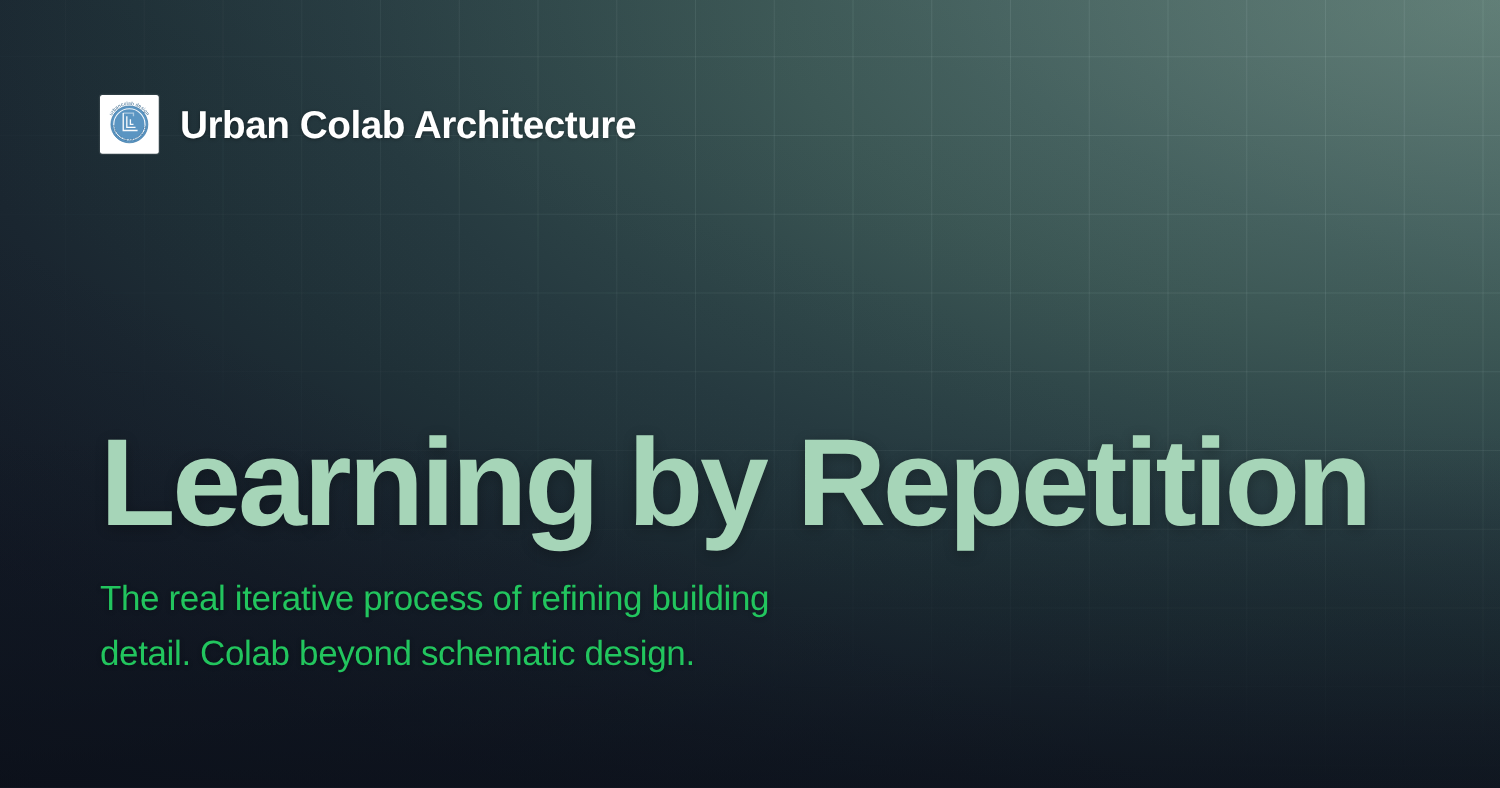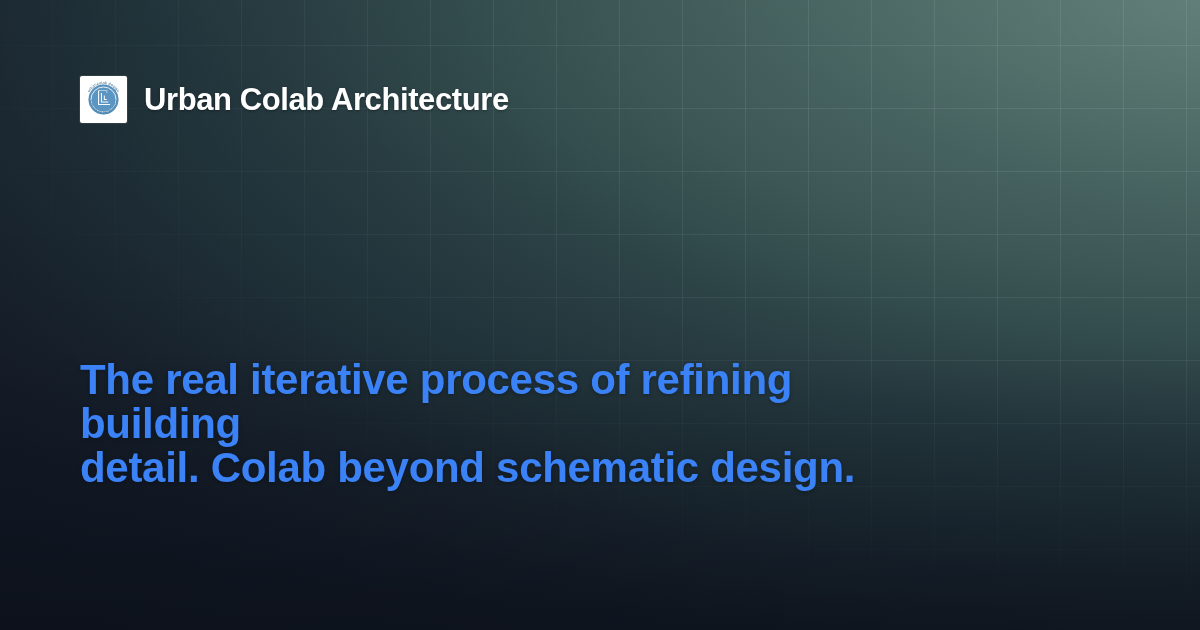--- a/index.html
+++ b/index.html
@@ -131,23 +131,23 @@
     font-size: 99px;
     font-weight: bold;
     letter-spacing: -2.6px;
     line-height: 1.0;
     white-space: nowrap;
     text-shadow: 0 2px 10px rgba(0,0,0,0.28);
   }
   .subhead {
     margin: 0;
     padding-top: 22px;
-    color: #3b82f6;
-    font-size: 42px;
-    font-weight: bold;
+    color: #22c55e;
+    font-size: 28px;
+    font-weight: normal;
     line-height: 44px;
     letter-spacing: -0.3px;
     max-width: 790px;
     text-shadow: 0 1px 4px rgba(0,0,0,0.30);
   }
   .subhead .line { display: block; }
 </style>
 </head>
 <body>
 
@@ -183,20 +183,21 @@
           </text>
           <text font-family="'Liberation Sans', sans-serif" font-size="6.6" fill="#2d5f86" letter-spacing="0.9">
             <textPath href="#arcBot" startOffset="50%" text-anchor="middle">URBAN COLAB ARCHITECTURE</textPath>
           </text>
         </svg>
       </div>
       <div class="brand-name">Urban Colab Architecture</div>
     </div>
 
     <div class="headline-block">
+      <h1 class="headline">Learning by Repetition</h1>
       <p class="subhead">
         <span class="line">The real iterative process of refining building</span>
         <span class="line">detail. Colab beyond schematic design.</span>
       </p>
     </div>
 
   </div>
 </div>
 
 </body></html>

